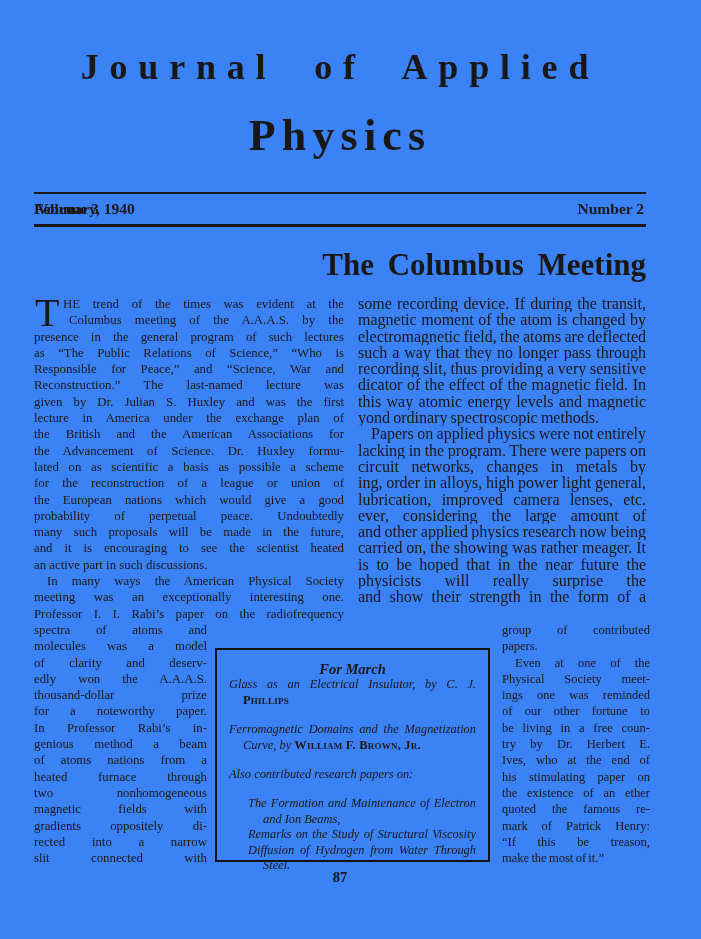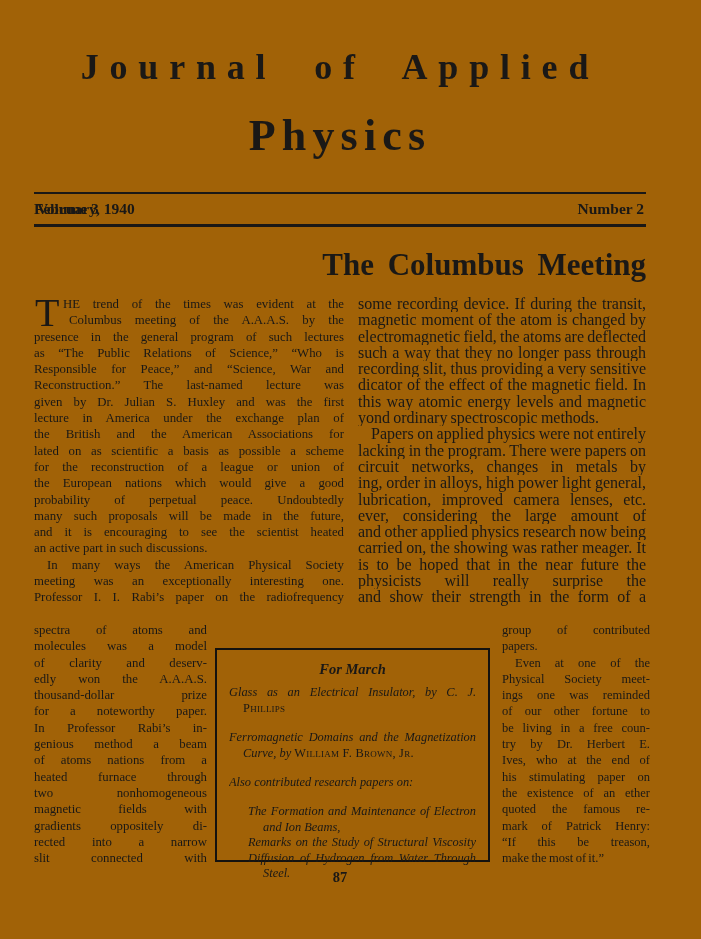--- a/index.html
+++ b/index.html
@@ -1,18 +1,18 @@
 <!DOCTYPE html>
 <html><head>
 <meta charset="utf-8">
 <style>
   html,body { margin:0; padding:0; background:#e8e8e8; }
   .page {
     position:relative; width:701px; height:939px; margin:0 auto;
-    background:#a16207; color:#1a1816; overflow:hidden;
+    background:#3b82f6; color:#1a1816; overflow:hidden;
     font-family:"Liberation Serif","DejaVu Serif",serif;
   }
   .content { position:absolute; left:34px; top:0; width:612px; height:100%; }
 
   .mast1 {
     position:absolute; top:46px; left:0; width:100%; text-align:center;
     font-size:36px; font-weight:bold; letter-spacing:0.30em; word-spacing:0.5em;
     white-space:nowrap;
   }
   .mast2 {
@@ -49,28 +49,28 @@
   .dropcap {
     position:absolute; top:293px; left:1px; font-size:40px; line-height:1;
     font-weight:normal;
   }
 
   .box {
     position:absolute; top:648px; left:181px; width:275px; height:214px;
     box-sizing:border-box; border:2px solid #14120f; padding:12px 12px 0;
     font-style:italic; font-size:12.4px; line-height:15.4px;
   }
-  .box .btitle { text-align:center; font-weight:bold; font-size:14.5px; margin-bottom:8px; }
+  .box .btitle { text-align:center; font-weight:bold; font-size:14.5px; margin-bottom:0; }
   .box .line { height:15.4px; }
   .box .bc { padding-left:14px; text-align-last:left; }
   .box .bl { text-align-last:left; }
   .box .bs { padding-left:19px; }
   .box .bt { padding-left:34px; text-align-last:left; }
   .box .gap { margin-top:14px;font-style:italic; }
-  .sc { font-style:normal; font-variant:small-caps; letter-spacing:0.02em; }
+  .sc { font-style:normal; font-variant:small-caps; letter-spacing:0.02em;font-weight:bold; }
 
   .pageno {
     position:absolute; top:869px; left:0; width:100%; text-align:center;
     font-size:14.5px; font-weight:bold;
   }
 </style>
 </head>
 <body>
 
 <div class="page">
@@ -92,20 +92,21 @@
     <div class="col c1f">
         <div class="line dc1">HE trend of the times was evident at the</div>
         <div class="line dc2">Columbus meeting of the A.A.A.S. by the</div>
         <div class="line">presence in the general program of such lectures</div>
         <div class="line">as “The Public Relations of Science,” “Who is</div>
         <div class="line">Responsible for Peace,” and “Science, War and</div>
         <div class="line">Reconstruction.” The last-named lecture was</div>
         <div class="line">given by Dr. Julian S. Huxley and was the first</div>
         <div class="line">lecture in America under the exchange plan of</div>
         <div class="line">the British and the American Associations for</div>
+        <div class="line">the Advancement of Science. Dr. Huxley formu-</div>
         <div class="line">lated on as scientific a basis as possible a scheme</div>
         <div class="line">for the reconstruction of a league or union of</div>
         <div class="line">the European nations which would give a good</div>
         <div class="line">probability of perpetual peace. Undoubtedly</div>
         <div class="line">many such proposals will be made in the future,</div>
         <div class="line">and it is encouraging to see the scientist heated</div>
         <div class="line end">an active part in such discussions.</div>
         <div class="line ind">In many ways the American Physical Society</div>
         <div class="line">meeting was an exceptionally interesting one.</div>
         <div class="line">Professor I. I. Rabi’s paper on the radiofrequency</div>

